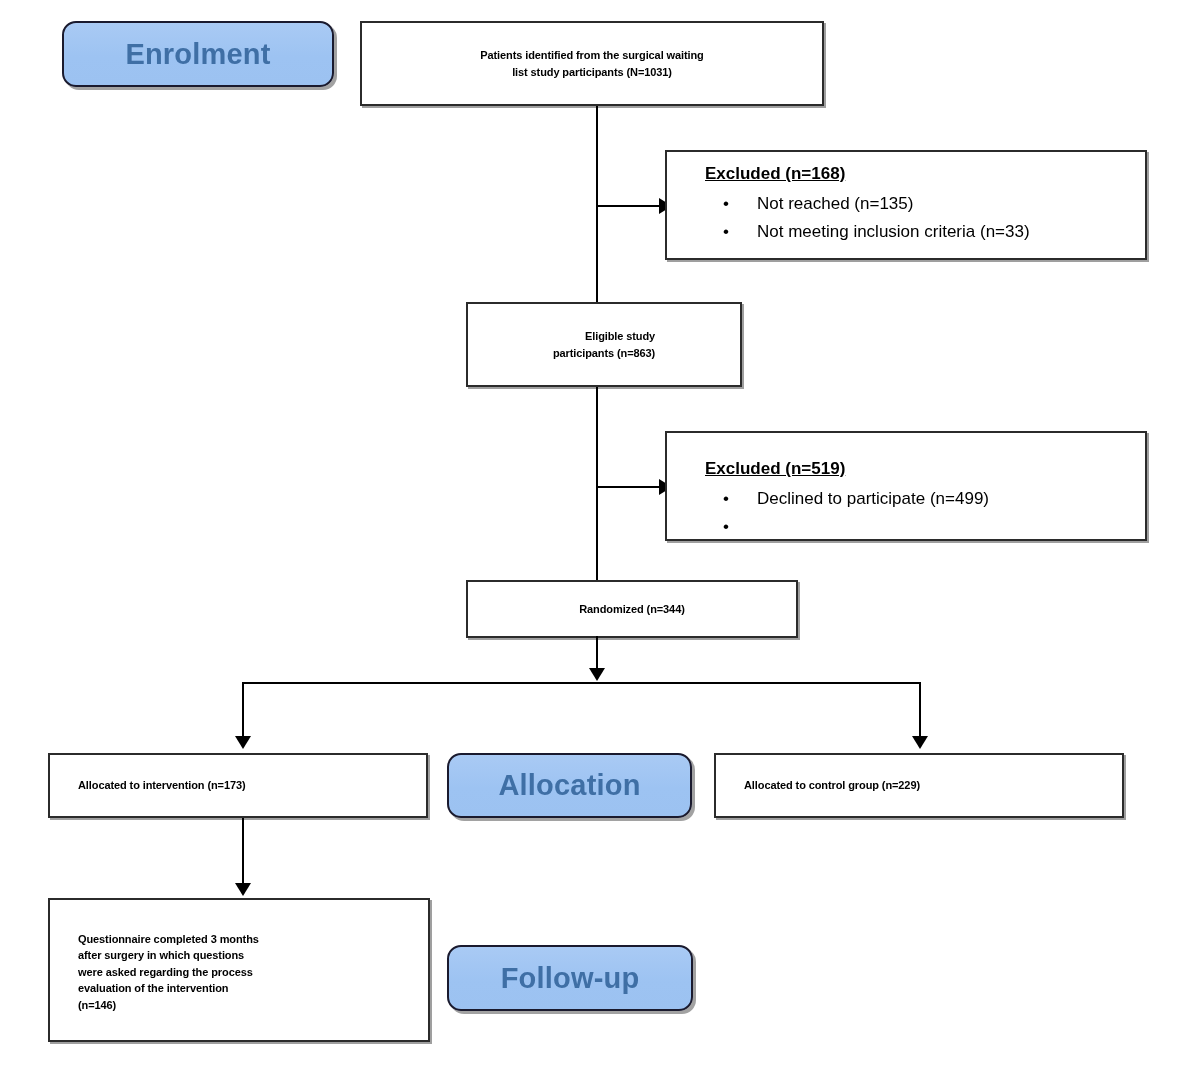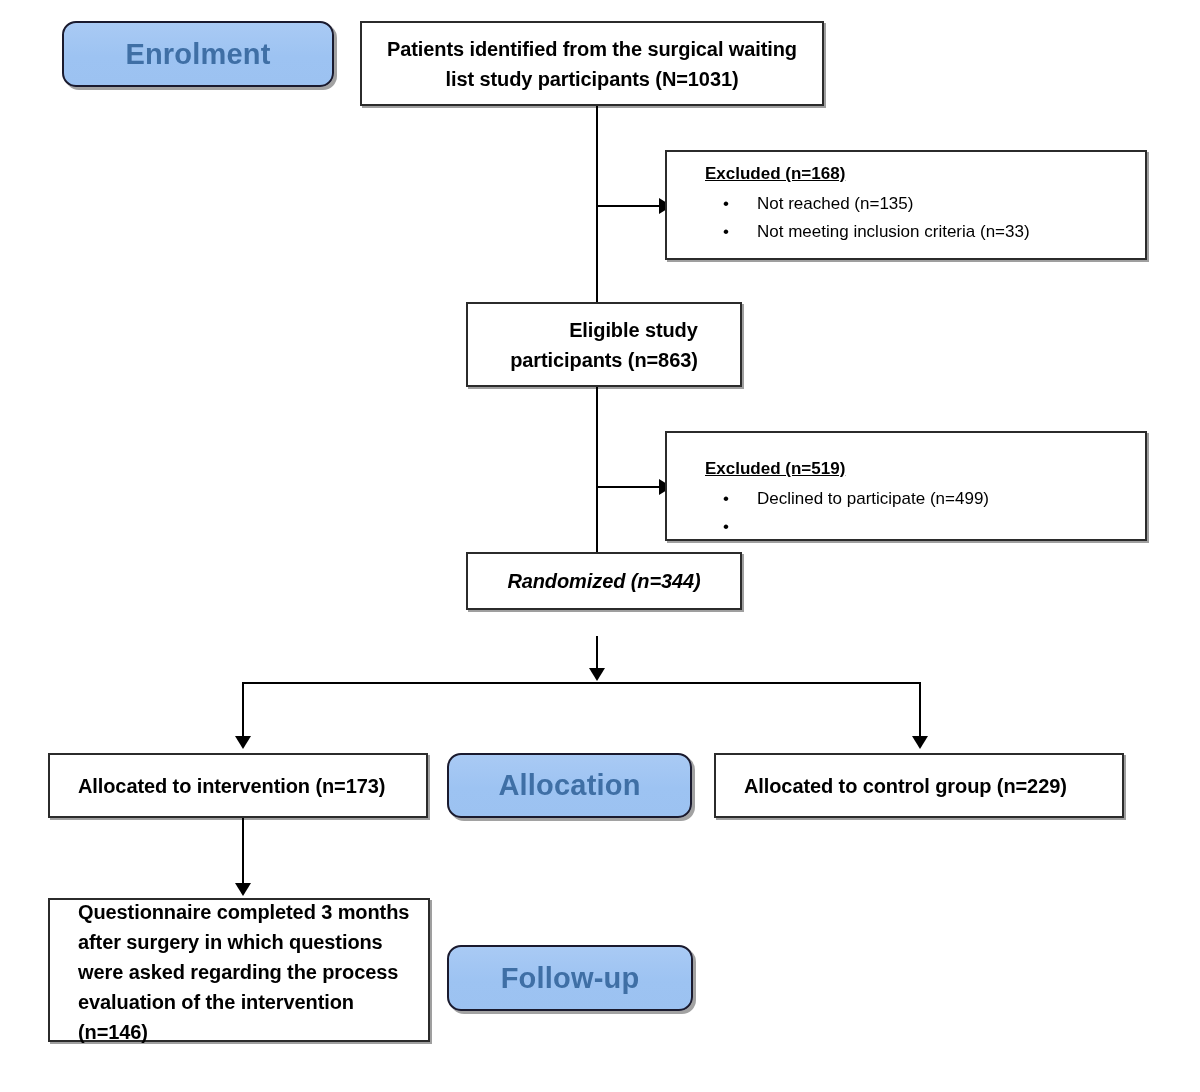--- a/index.html
+++ b/index.html
@@ -35,21 +35,21 @@
   .node.center {
     align-items: center;
     text-align: center;
   }
   .node.left {
     align-items: flex-start;
     text-align: left;
   }
   .node-text {
     font-weight: bold;
-    font-size: 20px;
+    font-size: 11px;
     line-height: 1.5;
     letter-spacing: -0.1px;
     white-space: pre-line;
   }
 
   
   .stage {
     position: absolute;
     box-sizing: border-box;
     background: linear-gradient(180deg, #a9caf4 0%, #9dc3f2 55%, #9cc2f1 100%);
@@ -177,21 +177,21 @@
           <span class="bullet">•</span>
           <span>Declined to participate (n=499)</span>
         </li>
         <li>
           <span class="bullet">•</span>
         </li>
       </ul>
     </div>
   </div>
 
-  <div class="node center" style="left:466px; top:552px; width:276px; height:58px;font-style:italic;">
+  <div class="node center" style="left:466px; top:580px; width:332px; height:58px;">
     <div class="node-text">Randomized (n=344)</div>
   </div>
 
   <div class="vline" style="left:596px; top:636px; height:36px;"></div>
   <div class="arrow-down" style="left:589px; top:668px;"></div>
   <div class="hline" style="left:242px; top:682px; width:679px;"></div>
 
   <div class="vline" style="left:242px; top:682px; height:56px;"></div>
   <div class="arrow-down" style="left:235px; top:736px;"></div>
 

